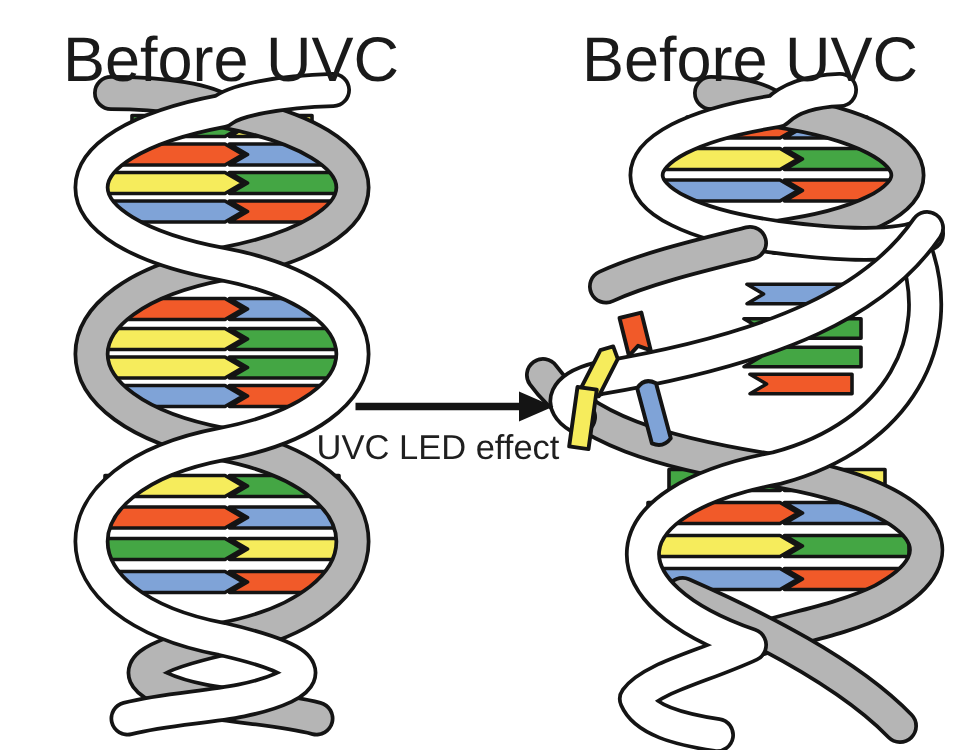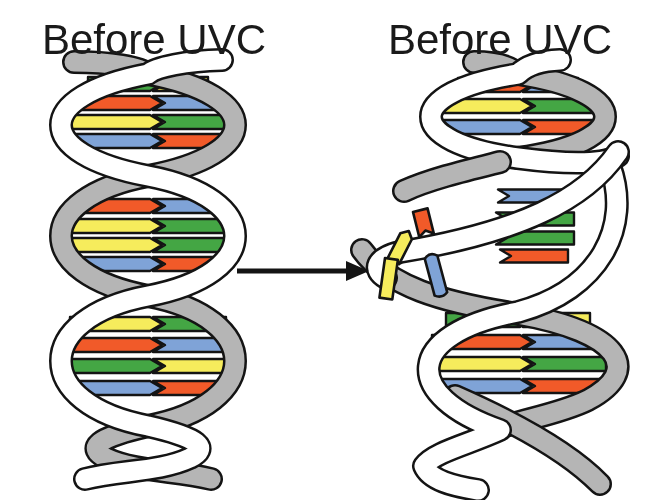--- a/index.html
+++ b/index.html
@@ -100,13 +100,14 @@
           <path d="M 0 3 Q 6.5 -3 13 3 L 13 41 Q 6.5 46 0 41 Z" transform="translate(424,256) rotate(-15)" fill="#7FA3D7" stroke="#141414" stroke-width="2.6" stroke-linejoin="round"></path>
         </g>
       </g>
     <g id="g-arrow">
         <line x1="237" y1="271" x2="346" y2="271" stroke="#141414" stroke-width="5"></line>
         <path d="M 346 261 L 369 271 L 346 281 Z" fill="#141414"></path>
       </g>
   </svg>
   <div class="title" id="before-title">Before UVC</div>
   <div class="title" id="after-title">Before UVC</div>
+  <div id="uvc-label">UVC LED effect</div>
 </div>
 
 </body></html>

